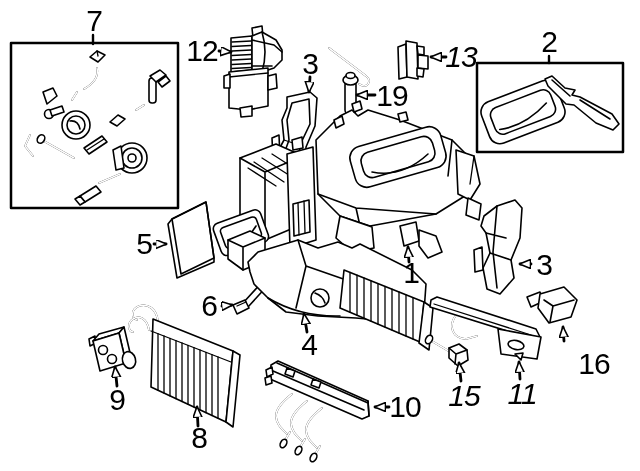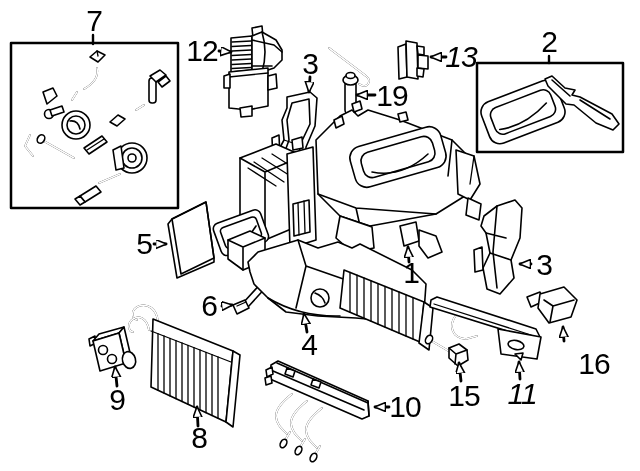--- a/index.html
+++ b/index.html
@@ -342,17 +342,17 @@
 <div class="callout" style="left:461px;top:57px;font-style:italic;">13</div>
 <div class="callout" style="left:549px;top:42px;">2</div>
 <div class="callout" style="left:144px;top:244px;">5</div>
 <div class="callout" style="left:411px;top:273px;">1</div>
 <div class="callout" style="left:544px;top:265px;">3</div>
 <div class="callout" style="left:209px;top:306px;">6</div>
 <div class="callout" style="left:309px;top:345px;">4</div>
 <div class="callout" style="left:117px;top:400px;">9</div>
 <div class="callout" style="left:199px;top:438px;">8</div>
 <div class="callout" style="left:405px;top:407px;">10</div>
-<div class="callout" style="left:464px;top:396px;">15</div>
+<div class="callout" style="left:464px;top:396px;font-style:italic;">15</div>
 <div class="callout" style="left:522px;top:394px;font-style:italic;">11</div>
 <div class="callout" style="left:566px;top:364px;margin-left:28px;">16</div>
 
 </div>
 
 </body></html>

